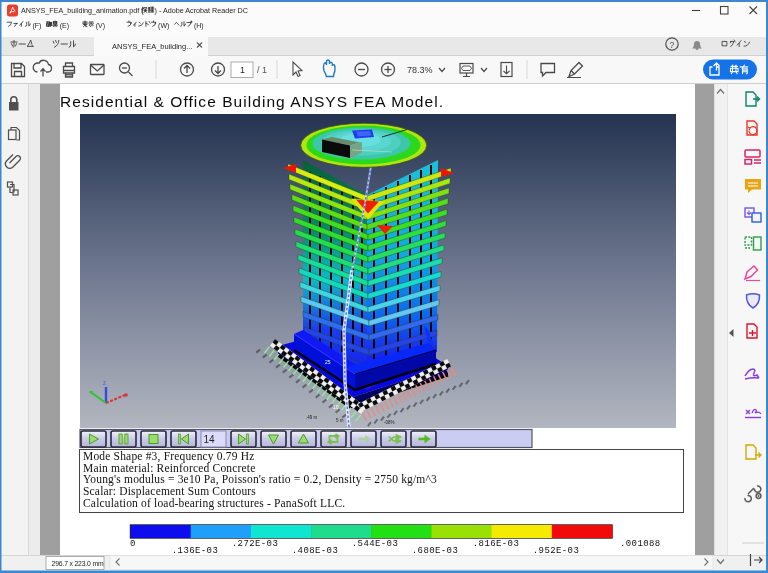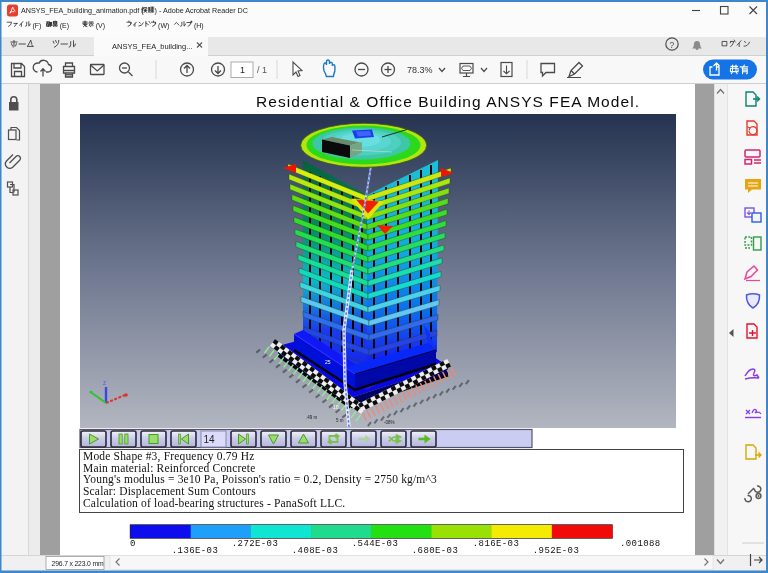--- a/index.html
+++ b/index.html
@@ -4,21 +4,21 @@
     <div class="abs" style="left:0;top:36.5px;width:768px;height:18.5px;background:#e8e8e8;border-bottom:1px solid #d0d0d0"></div>
     <div class="abs" style="left:94px;top:36.5px;width:114px;height:19.5px;background:#fafafa"></div>
     <div class="abs" style="left:0;top:56px;width:768px;height:27px;background:#f8f8f8;border-bottom:1px solid #cfcfcf"></div>
     <div class="abs" style="left:0;top:84px;width:768px;height:471px;background:#9f9f9f"></div>
     <div class="abs" style="left:0;top:84px;width:28px;height:471px;background:#f3f3f3;border-right:1px solid #d8d8d8"></div>
     <div class="abs" style="left:29px;top:84px;width:11px;height:471px;background:#ececec"></div>
     <div class="abs" style="left:60px;top:84px;width:635px;height:471px;background:#ffffff"></div>
     <div class="abs" style="left:714px;top:84px;width:13px;height:471px;background:#f1f1f1;border-left:1px solid #e0e0e0"></div>
     <div class="abs" style="left:727px;top:84px;width:41px;height:471px;background:#f7f7f7;border-left:1px solid #e3e3e3"></div>
     <div class="abs" style="left:0;top:555px;width:768px;height:18px;background:#f0f0f0;border-top:1px solid #d5d5d5"></div>
-    <div class="abs" style="left:60px;top:93px;width:580px;text-align:right;font-size:15.5px;letter-spacing:1.05px;color:#0a0a0a">Residential &amp; Office Building ANSYS FEA Model.</div>
+    <div class="abs" style="left:60px;top:93px;width:580px;text-align:left;font-size:15.5px;letter-spacing:1.05px;color:#0a0a0a">Residential &amp; Office Building ANSYS FEA Model.</div>
     <div class="abs" style="left:79px;top:449px;width:600px;height:61px;border:1px solid #444;font-family:'Liberation Serif',serif;font-size:11.5px;letter-spacing:0.18px;line-height:11.7px;color:#111;padding:1px 0 0 3px;background:#fff">Mode Shape #3, Frequency 0.79 Hz<br>Main material: Reinforced Concrete<br>Young's modulus = 3e10 Pa, Poisson's ratio = 0.2, Density = 2750 kg/m^3<br>Scalar: Displacement Sum Contours<br>Calculation of load-bearing structures - PanaSoft LLC.</div>
     <svg class="abs" style="left:0;top:0" width="768" height="573" viewBox="0 0 768 573">
       <rect x="0" y="0" width="768" height="2" fill="#3d87cf"></rect>
       <rect x="0" y="0" width="1.5" height="573" fill="#3d87cf"></rect>
       <rect x="766" y="0" width="2" height="573" fill="#3d87cf"></rect>
       <rect x="0" y="570.5" width="768" height="2.5" fill="#3d87cf"></rect>
       <rect x="7" y="4.5" width="11" height="12" rx="2.5" fill="#e83e2d"></rect>
       <path d="M10,13.5 q2.5,-5.5 2.7,-6.5 q0.3,1.5 2.5,4.5 m-5.5,0.8 q3,-1 4.5,-0.5" fill="none" stroke="#fff" stroke-width="0.9"></path>
       <text x="21" y="13" font-size="7.2" fill="#1d1d1d">ANSYS_FEA_building_animation.pdf (</text>
       <g transform="translate(141.0,6.5) scale(0.650)">

